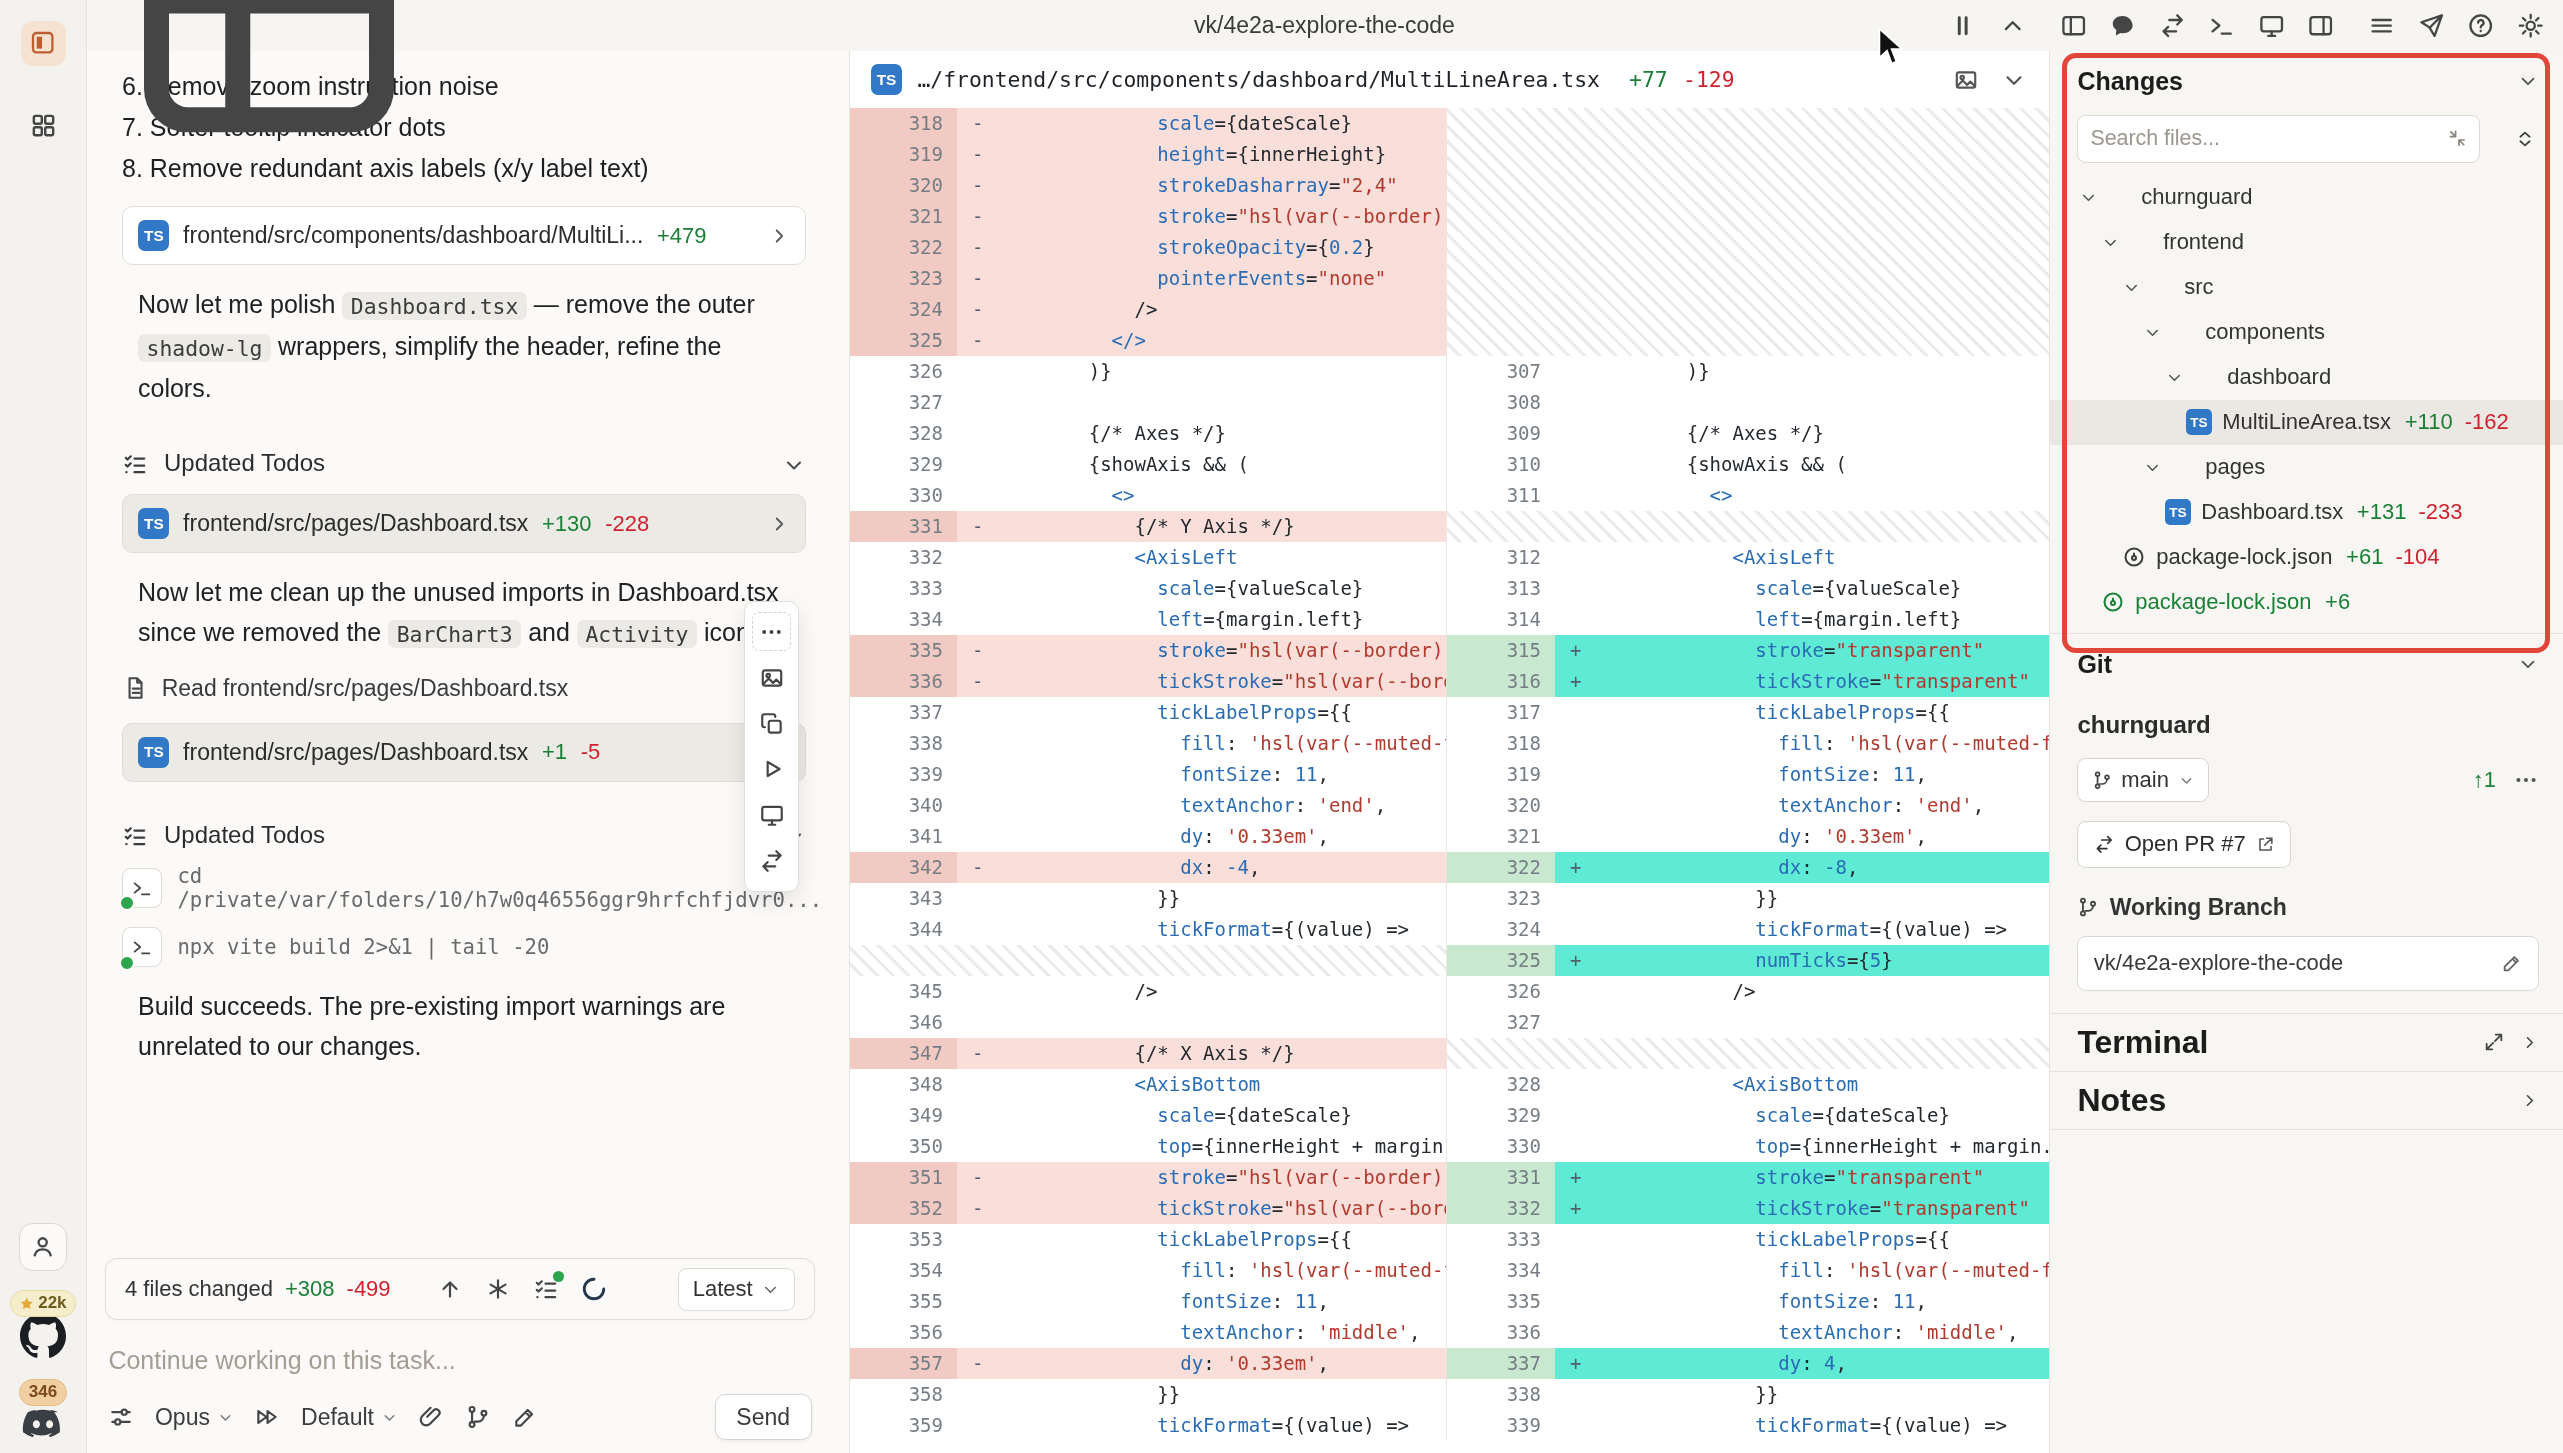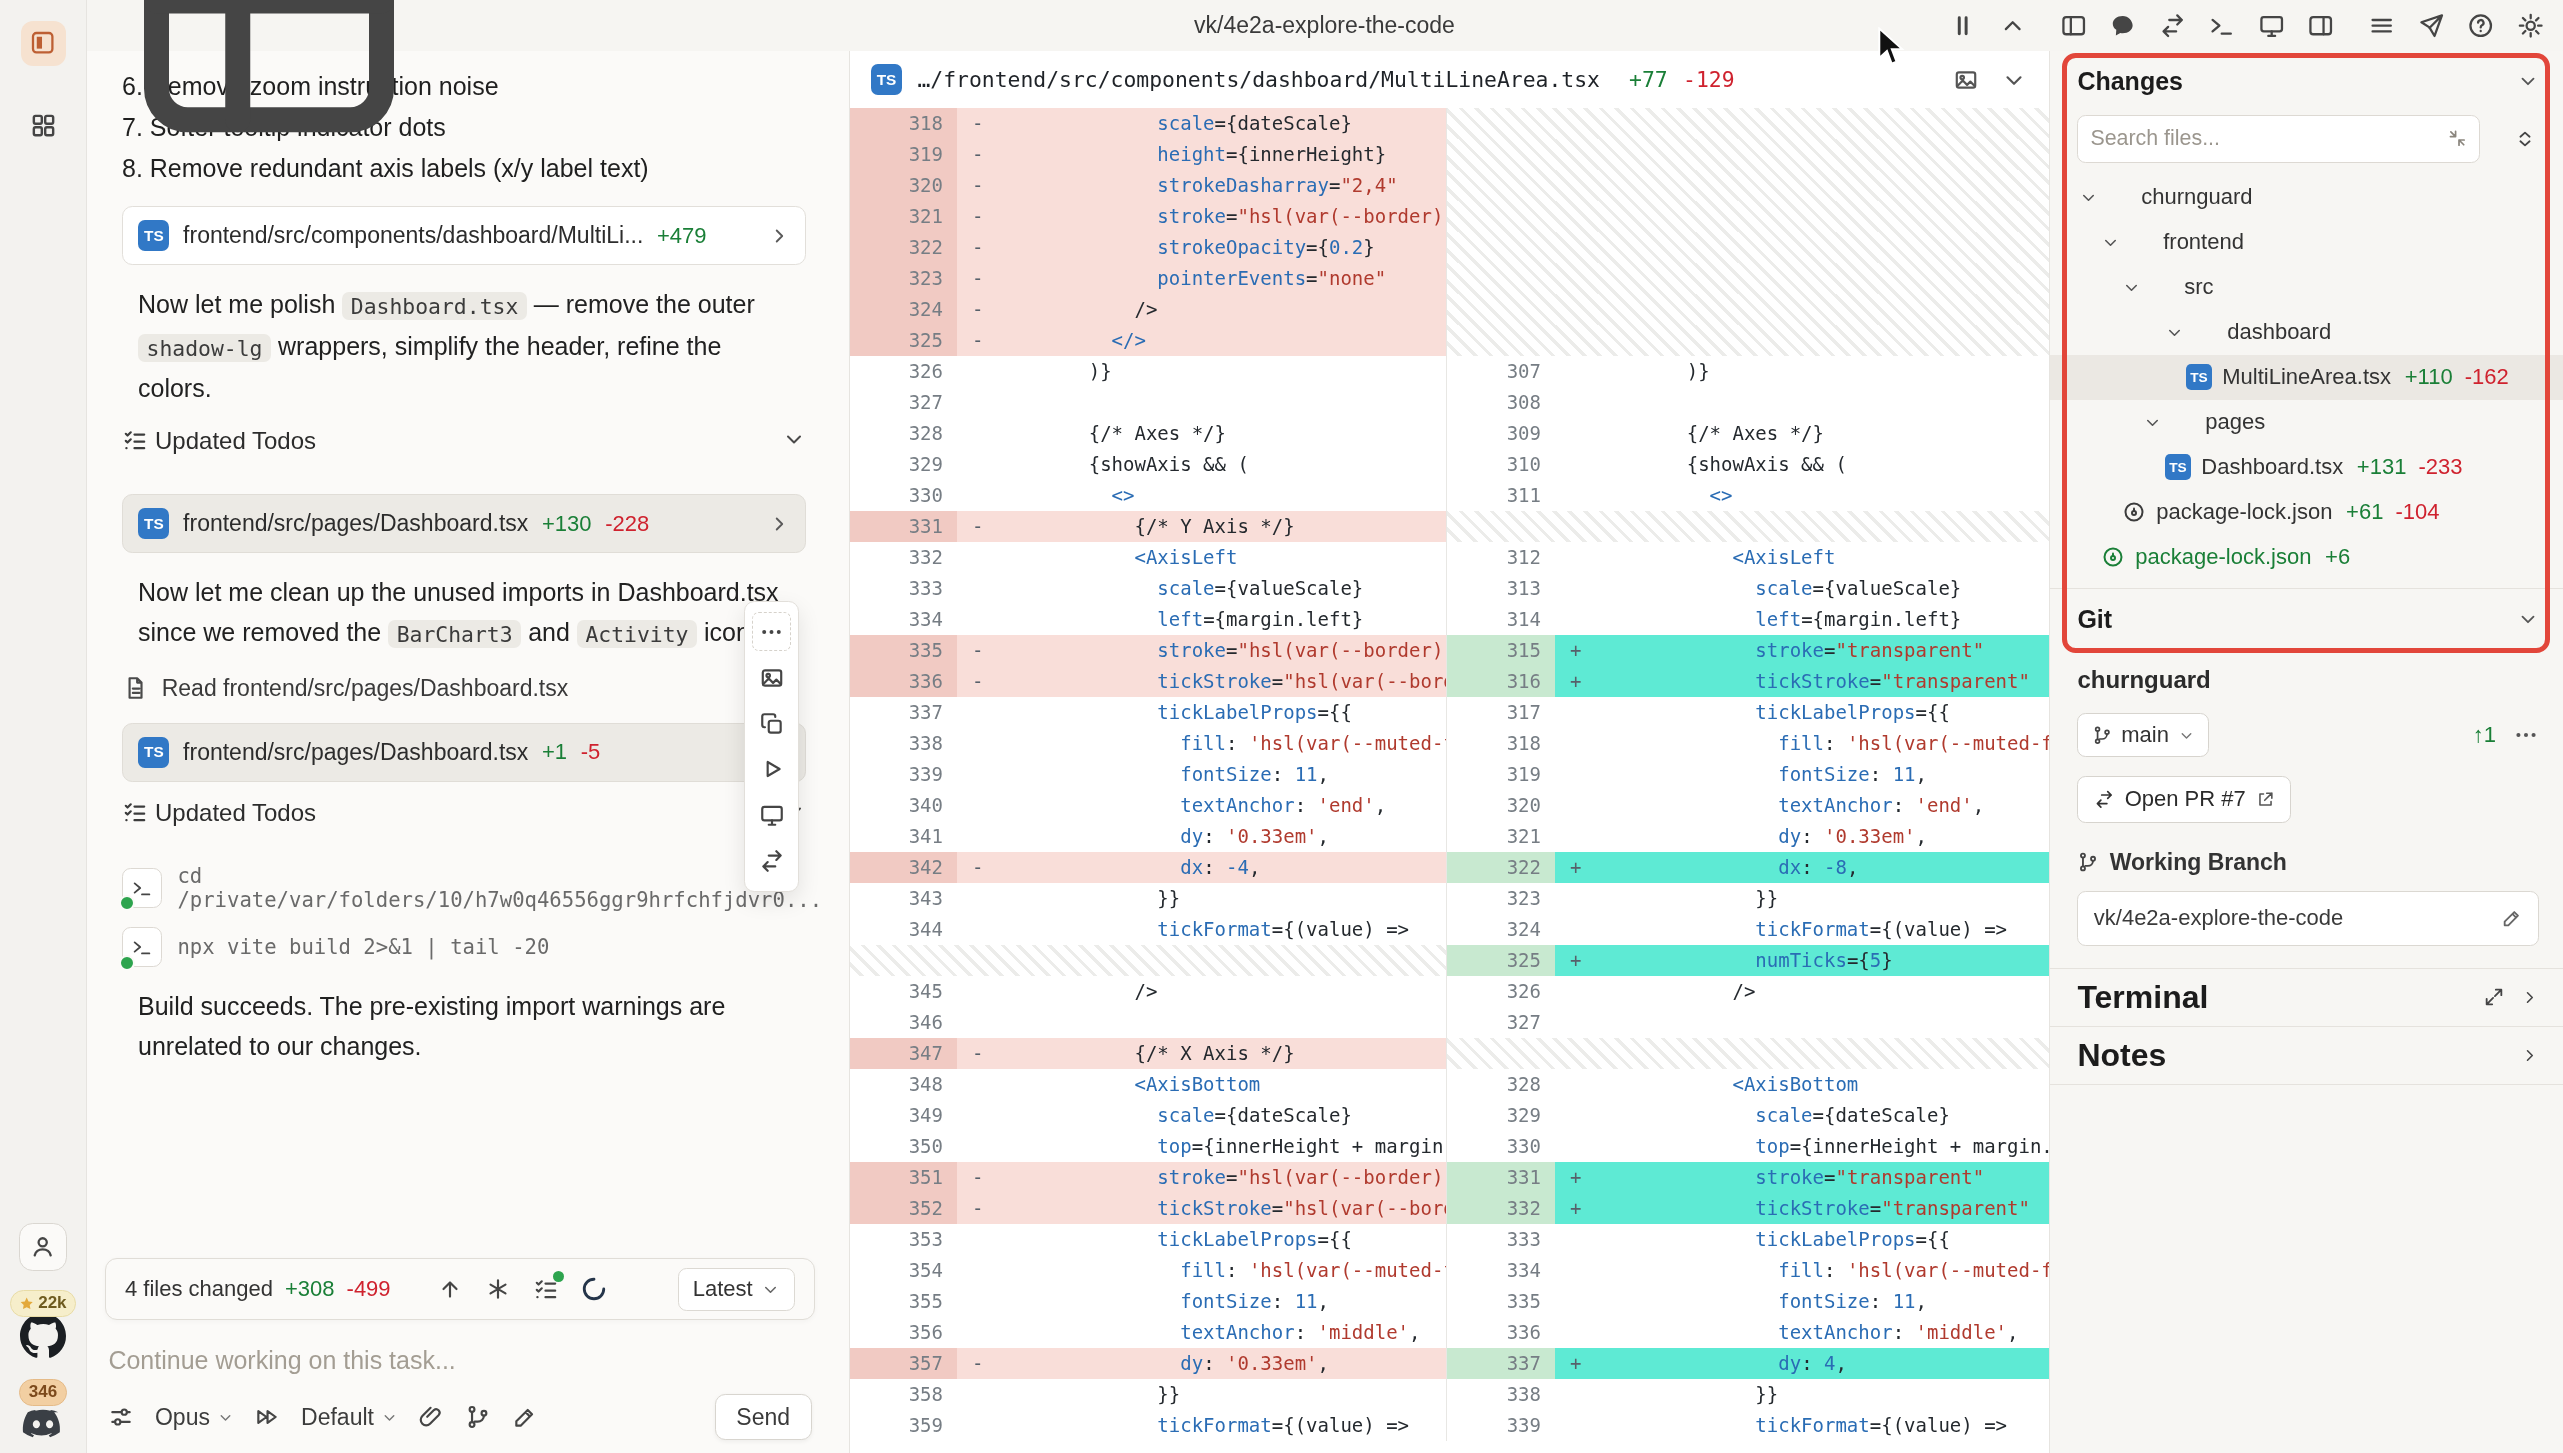--- a/index.html
+++ b/index.html
@@ -48,21 +48,21 @@
   .icode{font-family:"DejaVu Sans Mono",monospace;font-size:21.4px;background:#eceae5;border-radius:6.9px;padding:1.7px 8.6px;color:#3b3b3b;}
   .chip{height:57px;margin:17px 0;border:0.9px solid #e2dfda;border-radius:10.3px;background:#ffffff;
         display:flex;align-items:center;gap:13.7px;padding:0 15.4px;cursor:pointer;}
   .chip.sel{background:#eceae5;border-color:#e0ddd7;}
   .tsbadge{width:31px;height:31px;border-radius:6.9px;background:#3178c6;color:#fff;font-weight:bold;font-size:15.4px;
            display:flex;align-items:center;justify-content:center;flex-shrink:0;}
   .chip-name{font-size:23px;color:#2c2c2c;white-space:nowrap;overflow:hidden;}
   .badd{color:#1a7f37;font-size:22px;}
   .bdel{color:#cf222e;font-size:22px;}
   .chip .chev{margin-left:auto;width:22px;height:22px;color:#5a5a5a;}
-  .todos{display:flex;align-items:flex-start;gap:7px;height:50px;margin:10.3px 0;cursor:pointer;}
+  .todos{display:flex;align-items:flex-end;gap:16px;height:50px;margin:10.3px 0;cursor:pointer;}
   .todos .ic{width:26px;height:26px;color:#3c3c3c;}
   .todos-label{font-size:24px;color:#2c2c2c;}
   .todos .chev{margin-left:auto;width:24px;height:24px;color:#4a4a4a;}
   .readrow{display:flex;align-items:center;gap:13.7px;margin:20.6px 0;font-size:23px;color:#3a3a3a;}
   .readrow .ic{width:26px;height:26px;color:#4a4a4a;}
   .termrow{display:flex;align-items:center;gap:15.4px;margin:15.4px 0;font-family:"DejaVu Sans Mono",monospace;font-size:20.6px;color:#6a6a6a;}
   .term-ic{position:relative;width:38px;height:38px;border:0.9px solid #ddd9d3;border-radius:8.6px;background:#fff;
            display:flex;align-items:center;justify-content:center;color:#444;flex-shrink:0;}
   .term-ic .ic{width:22px;height:22px;}
   .term-dot{position:absolute;left:-4.3px;bottom:-4.3px;width:12px;height:12px;border-radius:50%;background:#2da44e;border:2.6px solid #fbfaf8;}
@@ -1088,20 +1088,29 @@
         </div>
         <div class="trow" style="padding-left: 72px;">
           <span class="ic chev">
             <svg viewBox="0 0 24 24">
               <path d="M6 9.5l6 6 6-6"></path>
             </svg>
           </span>
           <span class="ic folder"></span>
           <span class="tname">src</span>
         </div>
+        <div class="trow" style="padding-left: 93px;">
+          <span class="ic chev">
+            <svg viewBox="0 0 24 24">
+              <path d="M6 9.5l6 6 6-6"></path>
+            </svg>
+          </span>
+          <span class="ic folder"></span>
+          <span class="tname">components</span>
+        </div>
         <div class="trow" style="padding-left: 115px;">
           <span class="ic chev">
             <svg viewBox="0 0 24 24">
               <path d="M6 9.5l6 6 6-6"></path>
             </svg>
           </span>
           <span class="ic folder"></span>
           <span class="tname">dashboard</span>
         </div>
         <div class="trow sel" style="padding-left: 136px;">

